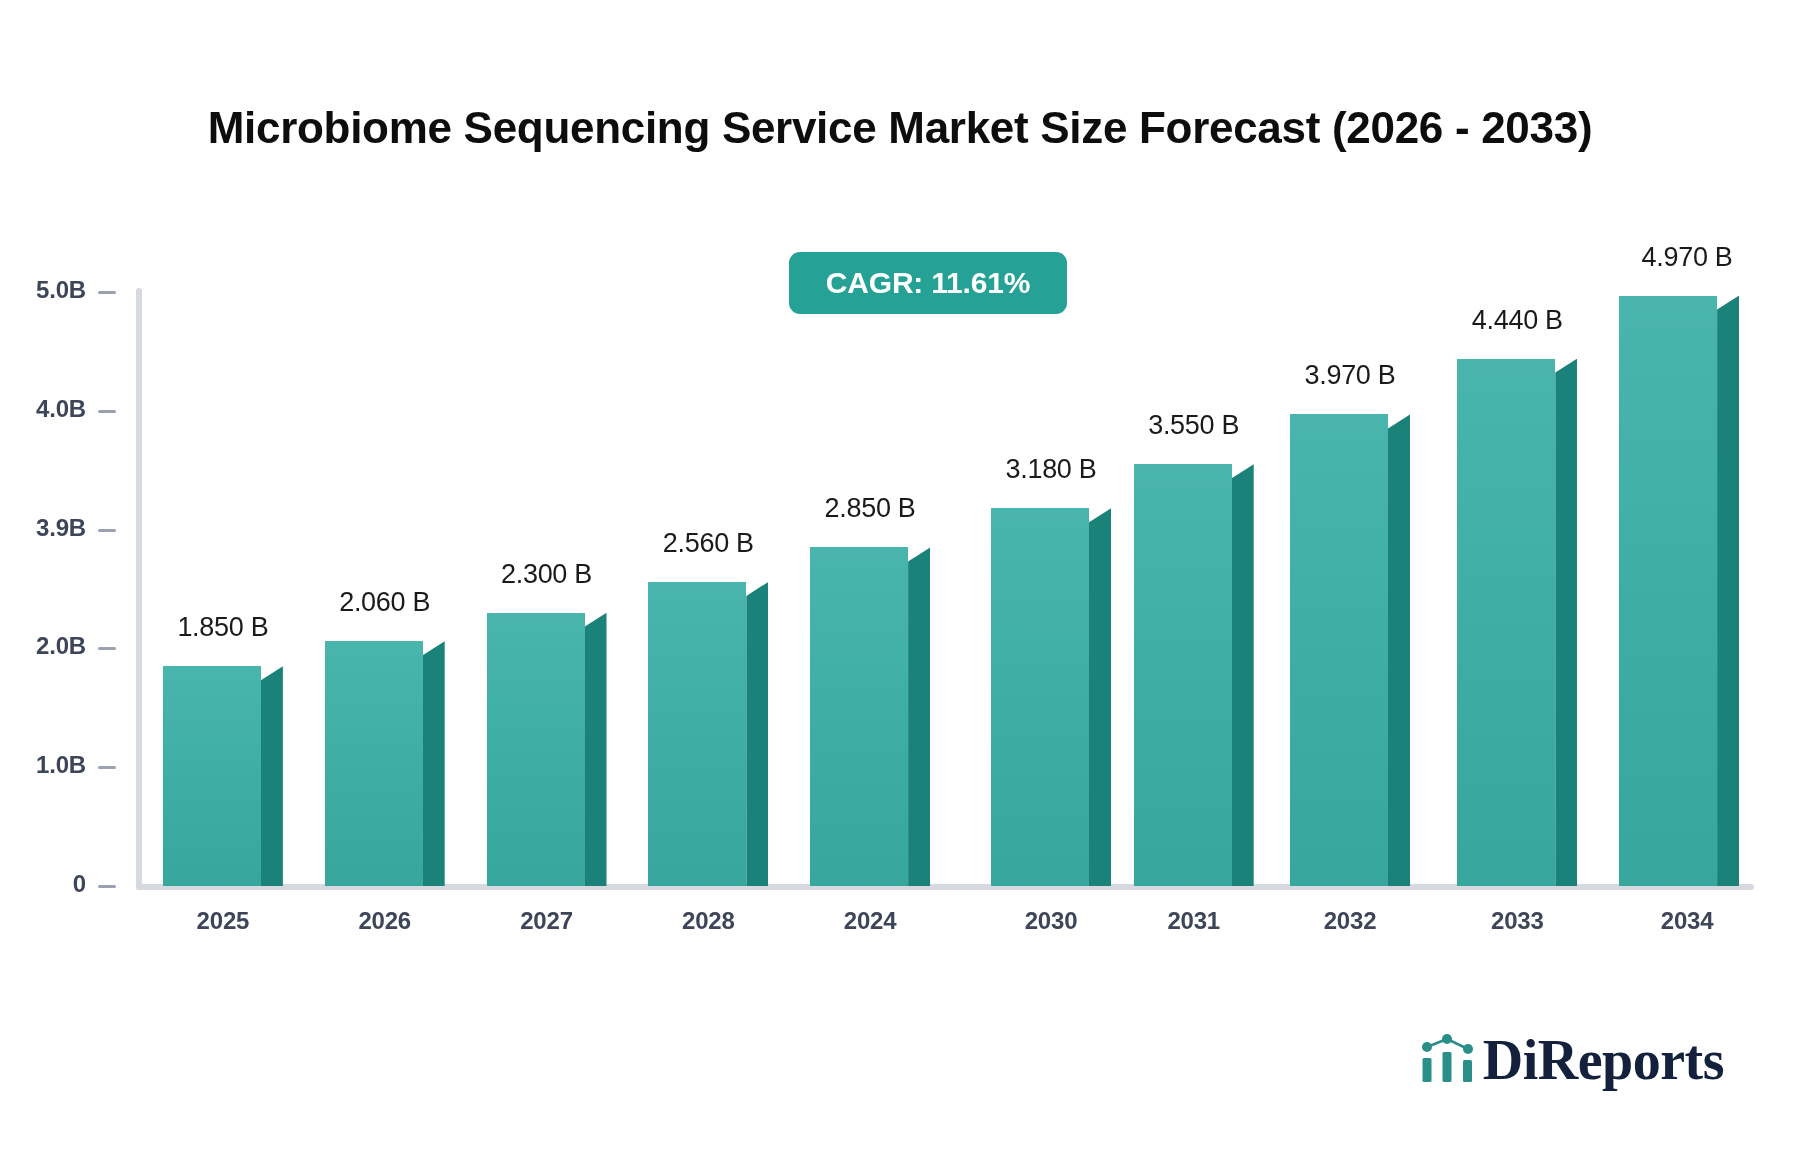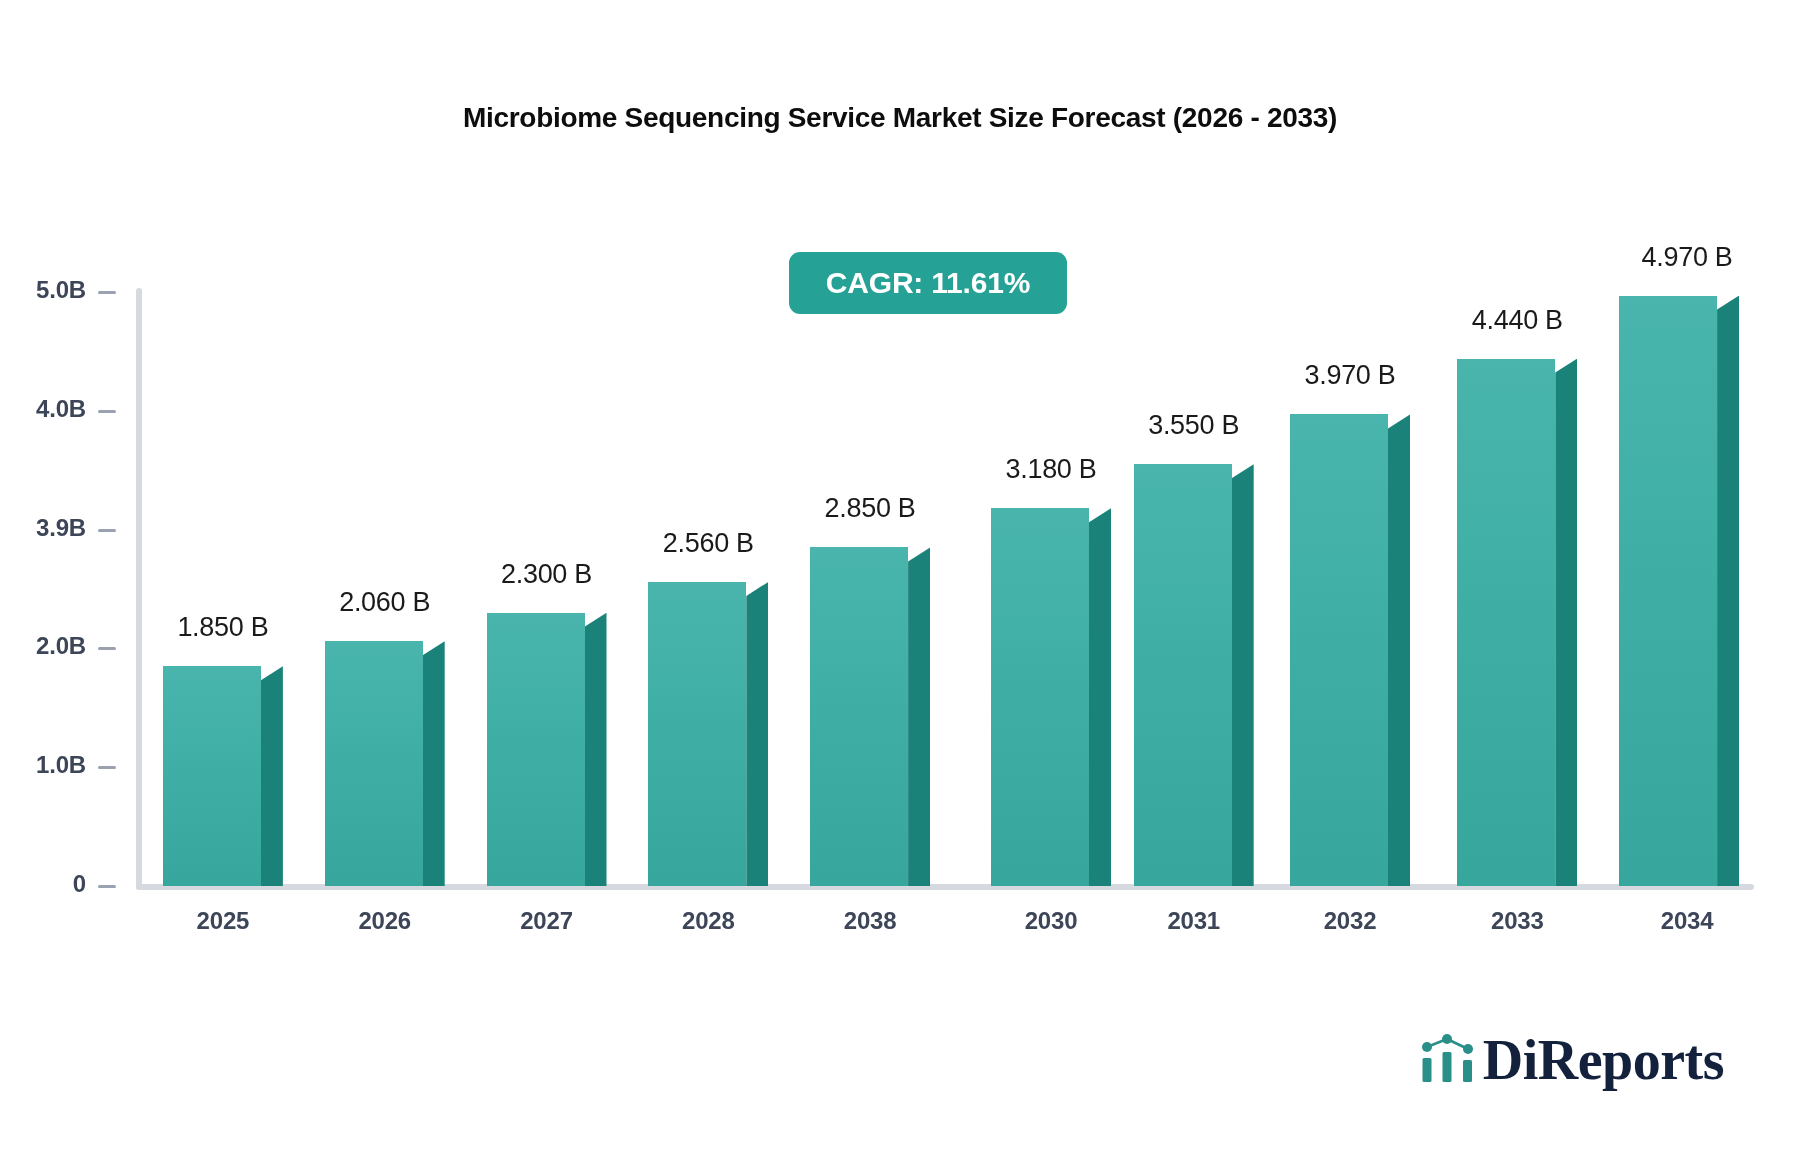--- a/index.html
+++ b/index.html
@@ -20,21 +20,21 @@
 
   
   .title-block {
     position: absolute;
     top: 100px;
     left: 0;
     width: 1800px;
     text-align: center;
   }
   .chart-title {
-    font-size: 28px;
+    font-size: 44px;
     font-weight: bold;
     color: #0d0d0d;
     letter-spacing: -0.3px;
     line-height: 1.25;
   }
   .chart-subtitle {
     margin-top: 14px;
     font-size: 29px;
     font-weight: bold;
     color: #3d4558;
@@ -262,21 +262,21 @@
           </div>
           <div class="bar-label" style="top: 527.872px;">2.560 B</div>
           <div class="x-label">2028</div>
         </div>
         <div class="bar-group" style="left: 674.1px; width: 120px;">
           <div class="bar-3d" style="width: 98px; height: 338.58px;">
             <div class="bar-front" style="height: 338.58px;"></div>
             <div class="bar-side" style="height: 338.58px;"></div>
           </div>
           <div class="bar-label" style="top: 493.42px;">2.850 B</div>
-          <div class="x-label">2038</div>
+          <div class="x-label">2024</div>
         </div>
         <div class="bar-group" style="left: 855px; width: 120px;">
           <div class="bar-3d" style="width: 98px; height: 377.784px;">
             <div class="bar-front" style="height: 377.784px;"></div>
             <div class="bar-side" style="height: 377.784px;"></div>
           </div>
           <div class="bar-label" style="top: 454.216px;">3.180 B</div>
           <div class="x-label">2030</div>
         </div>
         <div class="bar-group" style="left: 997.7px; width: 120px;">

